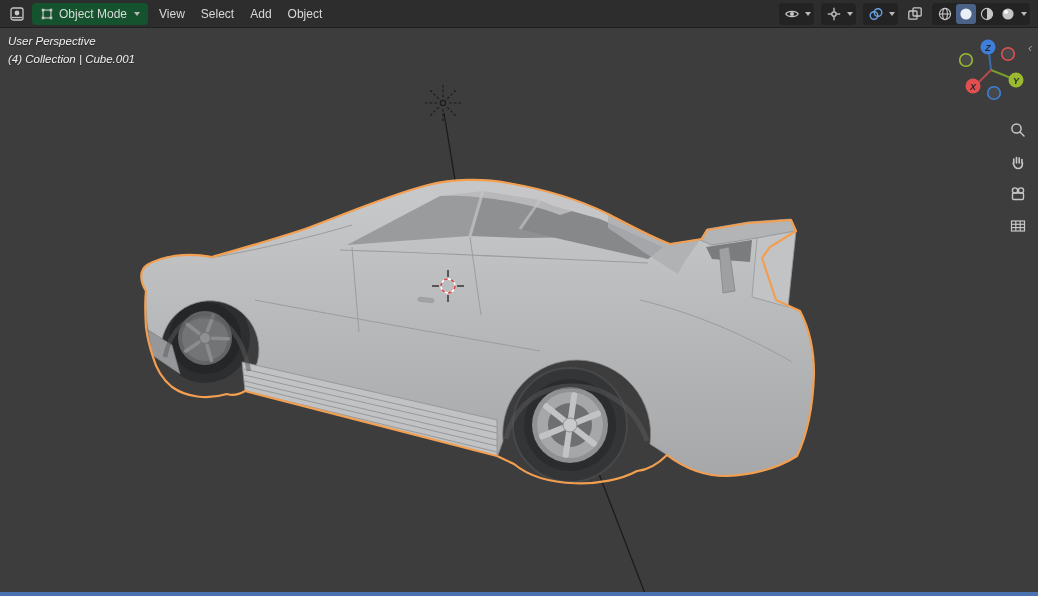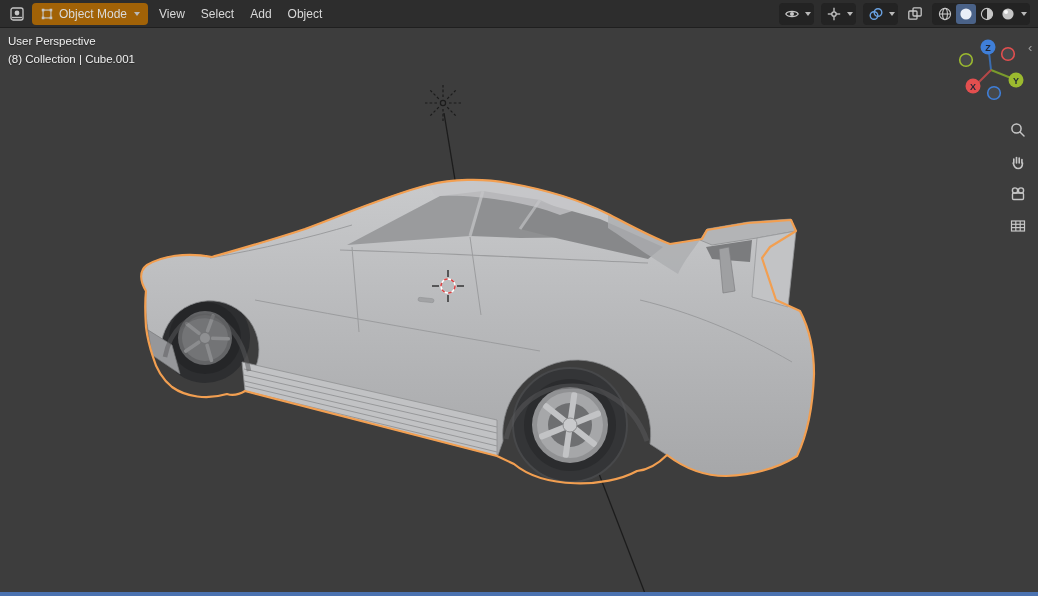--- a/index.html
+++ b/index.html
@@ -15,42 +15,42 @@
     background: var(--header_bg, #2d2d2d);
     border-bottom: 1px solid #1f1f1f;
     display: flex; align-items: center; gap: 3px;
     padding: 0 5px; z-index: 10;
   }
   .hbtn {
     display: flex; align-items: center; gap: 5px; height: 22px;
     padding: 0 7px; border-radius: 4px; color: #d9d9d9; font-size: 12px;
     background: transparent; border: none; cursor: default; white-space: nowrap;
   }
-  .mode-btn { background: #a16207; padding: 0 8px; justify-content: center; }
+  .mode-btn { background: #14532d; padding: 0 8px; justify-content: center; }
   .caret {
     width: 0; height: 0; border-left: 3.5px solid transparent;
     border-right: 3.5px solid transparent; border-top: 4.5px solid #b9b9b9;
     margin-left: 2px; display: inline-block;
   }
   .menus { display: flex; align-items: flex-end; }
   .menus .hbtn { padding: 0 8px; }
   .hdr-right { margin-left: auto; display: flex; align-items: center; gap: 7px; padding-right: 3px; }
   .seg {
     display: flex; align-items: center; background: #232323;
     border-radius: 4px; height: 22px; padding: 0 3px; gap: 1px;
   }
   .iconbtn {
     width: 20px; height: 20px; display: flex; align-items: center; justify-content: center;
     border-radius: 3px; color: #c6c6c6; background: transparent; border: none;
   }
   .iconbtn.active { background: #4a6288; color: #e9eef7; }
   .iconbtn.blue-on { color: #6aa1e0; }
   .icon-svg { display: block; }
   
-  .viewport { position: absolute; top: 28px; left: 0; right: 0; bottom: 0; background: var(--viewport_bg, #3d3d3d); }
+  .viewport { position: absolute; top: 28px; left: 0; right: 0; bottom: 0; background: var(--viewport_bg, #3d3d3d); font-style: italic; }
   .scene { position: absolute; inset: 0; }
   .vp-label {
     position: absolute; left: 8px; color: #ffffff; font-size: 11.5px;
     opacity: .92; text-shadow: 0 1px 1px rgba(0,0,0,.45); z-index: 3; white-space: nowrap;
   }
   .vp-label.l1 { top: 7px; }
   .vp-label.l2 { top: 25px; }
   .sel { stroke: var(--selection_outline, #f29f51); }
   
   .gizmo { position: absolute; right: 12px; top: 8px; z-index: 3; }
@@ -313,21 +313,21 @@
       <g stroke="#2a2a2a" stroke-width="1.4">
         <line x1="0" y1="-16" x2="0" y2="-9"></line>
         <line x1="0" y1="9" x2="0" y2="16"></line>
         <line x1="-16" y1="0" x2="-9" y2="0"></line>
         <line x1="9" y1="0" x2="16" y2="0"></line>
       </g>
     </g>
   </svg>
 
   <div class="vp-label l1">User Perspective</div>
-  <div class="vp-label l2">(8) Collection | Cube.001</div>
+  <div class="vp-label l2">(4) Collection | Cube.001</div>
 
   <svg class="gizmo" width="70" height="70" viewBox="0 0 70 70">
     <g stroke-width="2">
       <line x1="35" y1="34" x2="33" y2="16" class="ln-z"></line>
       <line x1="35" y1="34" x2="55" y2="42" class="ln-y"></line>
       <line x1="35" y1="34" x2="22" y2="47" class="ln-x"></line>
     </g>
     <g>
       <circle cx="32" cy="11" r="7.5" class="fill-z"></circle>
       <text x="32" y="11.5" class="gz-t">Z</text>

